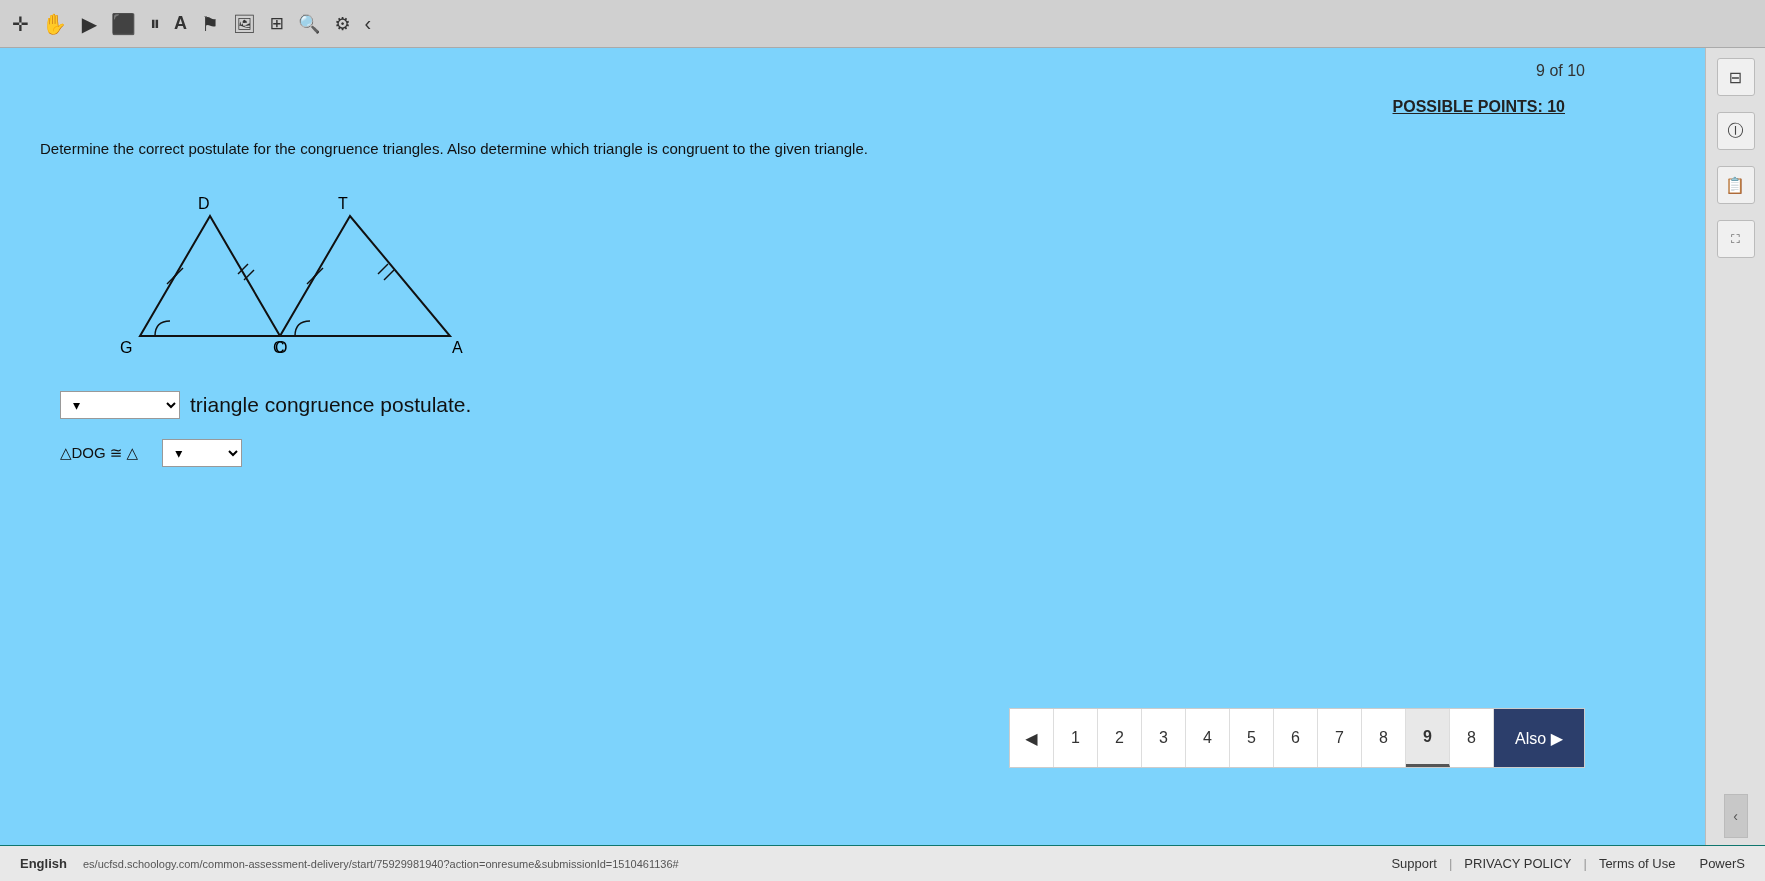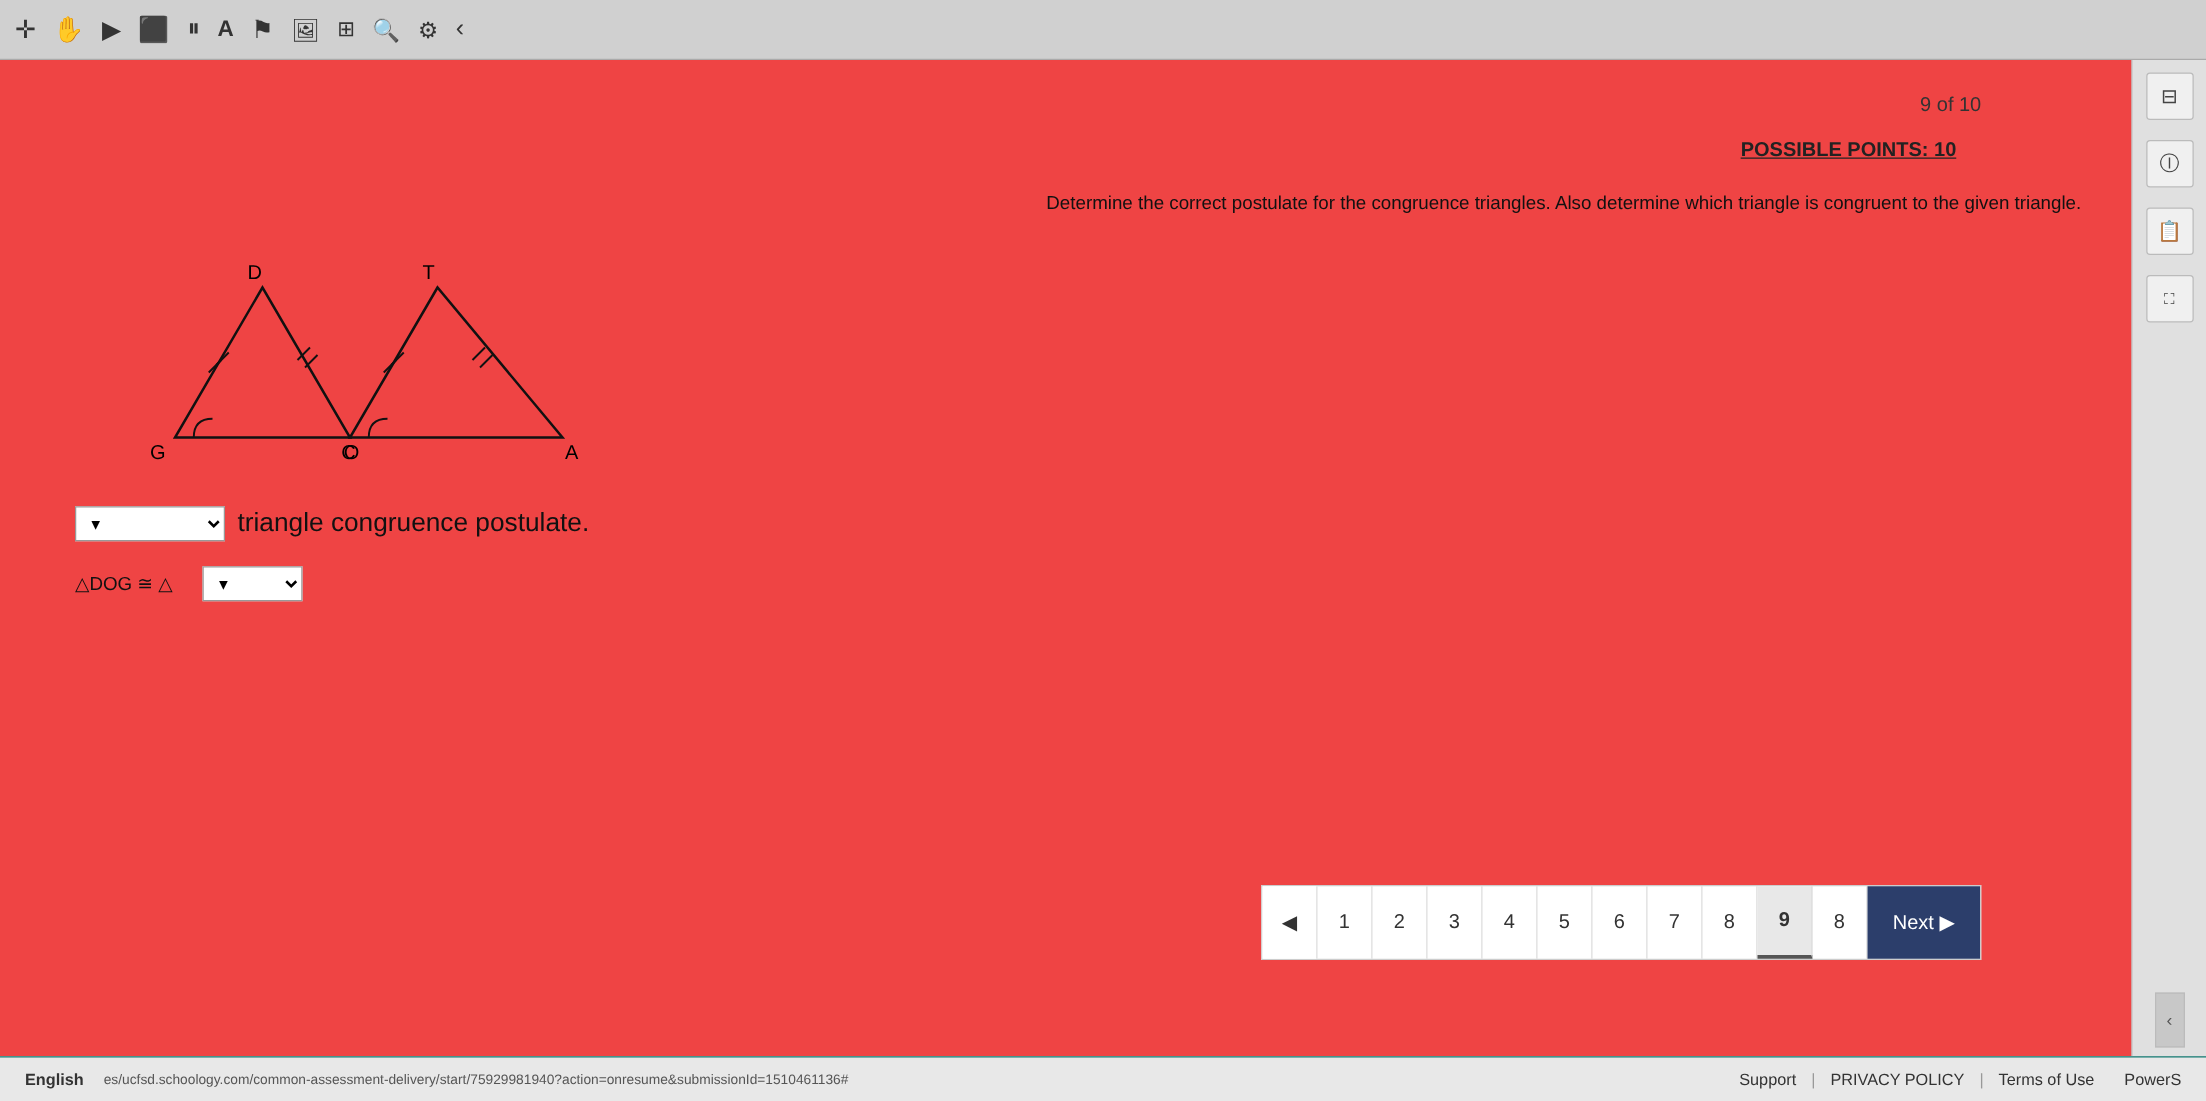--- a/index.html
+++ b/index.html
@@ -33,22 +33,22 @@
     
     .main-area {
       display: flex;
       width: 100%;
       min-height: 800px;
     }
 
     
     .content-panel {
       flex: 1;
-      background: #ef4444;
-      padding: 28px 40px 40px 40px;
+      background: #7dd3fc;
+      padding: 14px 40px 40px 40px;
       position: relative;
     }
 
     
     .right-sidebar {
       width: 60px;
       background: #e0e0e0;
       border-left: 1px solid #bbb;
       display: flex;
       flex-direction: column;
@@ -89,21 +89,20 @@
       padding-right: 100px;
       text-decoration: underline;
     }
 
     
     .question-text {
       font-size: 15px;
       color: #111;
       margin-bottom: 30px;
       line-height: 1.5;
-      text-align: right;
     }
 
     
     .diagram-area {
       margin-bottom: 30px;
       margin-left: 40px;
       position: relative;
       height: 170px;
       width: 500px;
     }
@@ -352,21 +351,21 @@
         <div class="nav-num">2</div>
         <div class="nav-num">3</div>
         <div class="nav-num">4</div>
         <div class="nav-num">5</div>
         <div class="nav-num">6</div>
         <div class="nav-num">7</div>
         <div class="nav-num">8</div>
         <div class="nav-num active">9</div>
         <div class="nav-num">8</div>
         <div class="nav-next">
-          <span>Next ▶</span>
+          <span>Also ▶</span>
         </div>
       </div>
     </div>
 
   </div>
 
   <div class="right-sidebar">
     <div class="sidebar-icon-btn">⊟</div>
     <div class="sidebar-icon-btn">Ⓘ</div>
     <div class="sidebar-icon-btn">📋</div>

